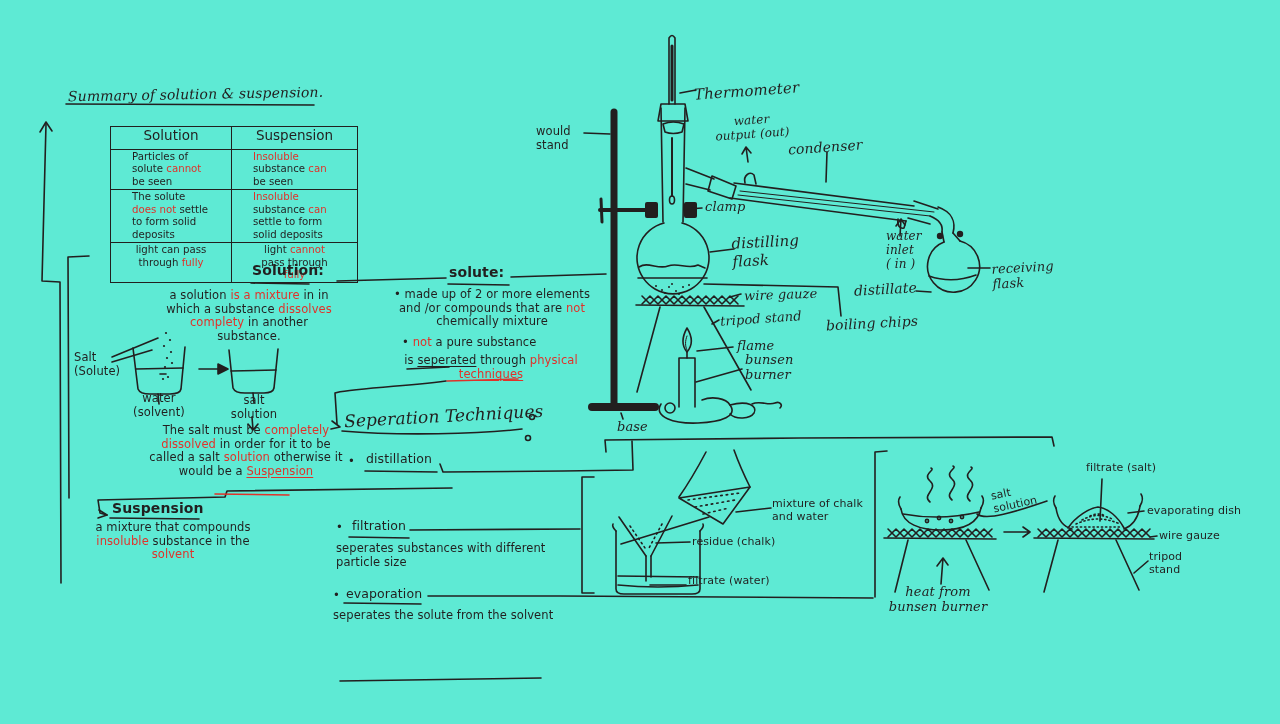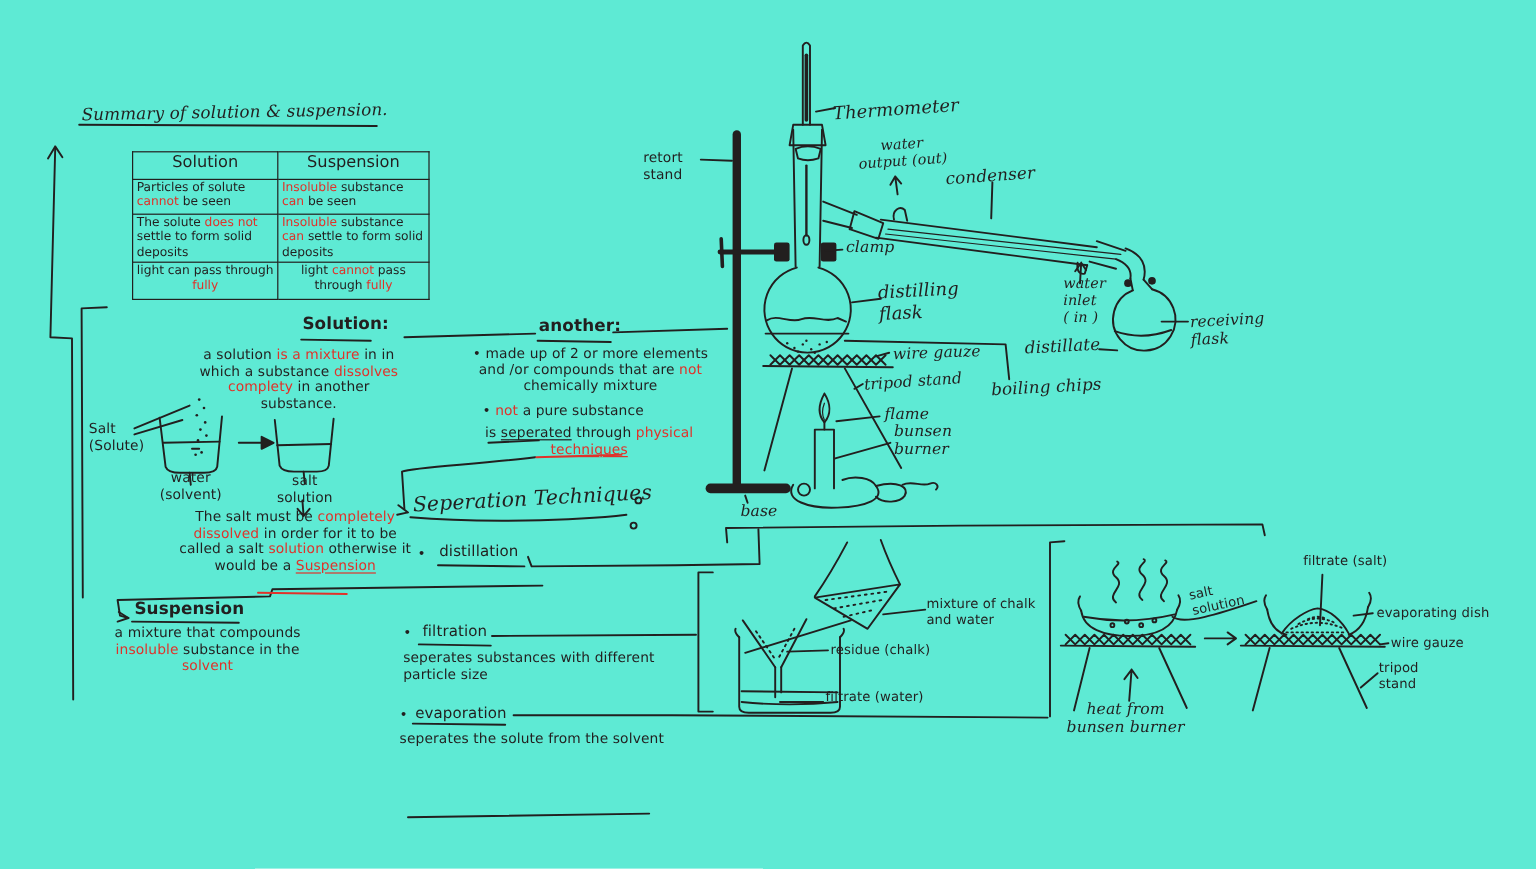--- a/index.html
+++ b/index.html
@@ -11,21 +11,21 @@
   .sm{font-size:11px;}
   .hd{font-size:14px;font-weight:bold;}
   .cur{font-family:"DejaVu Serif",serif;font-style:italic;font-size:13px;}
   .big{font-size:15px;}
   .pre{white-space:pre-line;}
   .ctr{text-align:center;}
   .red{color:#e0322a;}
   .u{text-decoration:underline;text-underline-offset:2px;}
   .ntable{position:absolute;left:110px;top:126px;width:248px;border-collapse:collapse;}
   .ntable th,.ntable td{border:1.6px solid #221f1f;font-weight:normal;vertical-align:top;
-      font-size:10.2px;line-height:1.22;padding:1px 3px;}
+      font-size:10.2px;line-height:1.22;padding:1px 21px;}
   .ntable th{font-size:13.5px;text-align:center;padding:0;}
   .ntable .c3{text-align:center;}
   .sep-head{font-size:17px;transform:rotate(-3deg);}
 </style>
 </head>
 <body>
 
 <div class="page">
 
   <svg class="ink" viewBox="0 0 1280 724">
@@ -236,40 +236,40 @@
 (Solute)</div>
   <div class="t hw pre ctr" style="left:128px;top:392px;width:62px">water
 (solvent)</div>
   <div class="t hw pre ctr" style="left:226px;top:394px;width:56px">salt
 solution</div>
   <div class="t hw ctr" style="left:148px;top:424px;width:196px"><span>The salt must be </span><span class="red">completely dissolved</span><span> in order for it to be called a salt </span><span class="red">solution</span><span> otherwise it would be a </span><span class="red u">Suspension</span></div>
 
   <div class="t hd" style="left:112px;top:500px">Suspension</div>
   <div class="t hw ctr" style="left:78px;top:521px;width:190px"><span>a mixture that compounds </span><span class="red">insoluble</span><span> substance in the </span><span class="red">solvent</span></div>
 
-  <div class="t hd" style="left:449px;top:264px">another:</div>
+  <div class="t hd" style="left:449px;top:264px">solute:</div>
   <div class="t hw ctr" style="left:385px;top:288px;width:214px"><span>• made up of 2 or more elements and /or compounds that are </span><span class="red">not</span><span> chemically mixture</span></div>
   <div class="t hw" style="left:402px;top:336px"><span>• </span><span class="red">not</span><span> a pure substance</span></div>
   <div class="t hw ctr" style="left:398px;top:354px;width:186px"><span>is </span><span class="u">seperated</span><span> through </span><span class="red">physical </span><span class="red u">techniques</span></div>
 
   <div class="t cur sep-head" style="left:344px;top:406px">Seperation Techniques</div>
 
   <div class="t hw" style="left:348px;top:455px">•</div>
   <div class="t hw" style="left:366px;top:452px;font-size:12.5px">distillation</div>
 
   <div class="t hw" style="left:336px;top:521px">•</div>
   <div class="t hw" style="left:352px;top:519px;font-size:12.5px">filtration</div>
   <div class="t hw" style="left:336px;top:542px;width:220px"><span>seperates substances with different particle size</span></div>
 
   <div class="t hw" style="left:333px;top:589px">•</div>
   <div class="t hw" style="left:346px;top:587px;font-size:12.5px">evaporation</div>
   <div class="t hw" style="left:333px;top:609px;width:250px"><span>seperates the solute from the solvent</span></div>
 
   <div class="t cur big" style="left:694px;top:83px;transform:rotate(-4deg)">Thermometer</div>
-  <div class="t hw pre" style="left:536px;top:125px">retort
+  <div class="t hw pre" style="left:536px;top:125px">would
 stand</div>
   <div class="t cur pre ctr" style="left:712px;top:113px;font-size:12px;transform:rotate(-4deg);width:80px">water
 output (out)</div>
   <div class="t cur" style="left:788px;top:139px;font-size:14px;transform:rotate(-4deg)">condenser</div>
   <div class="t cur" style="left:705px;top:199px">clamp</div>
   <div class="t cur pre big" style="left:732px;top:234px;transform:rotate(-3deg)">distilling
 flask</div>
   <div class="t cur" style="left:744px;top:287px;transform:rotate(-2deg)">wire gauze</div>
   <div class="t cur" style="left:720px;top:311px;transform:rotate(-4deg)">tripod stand</div>
   <div class="t cur" style="left:737px;top:338px">flame</div>

